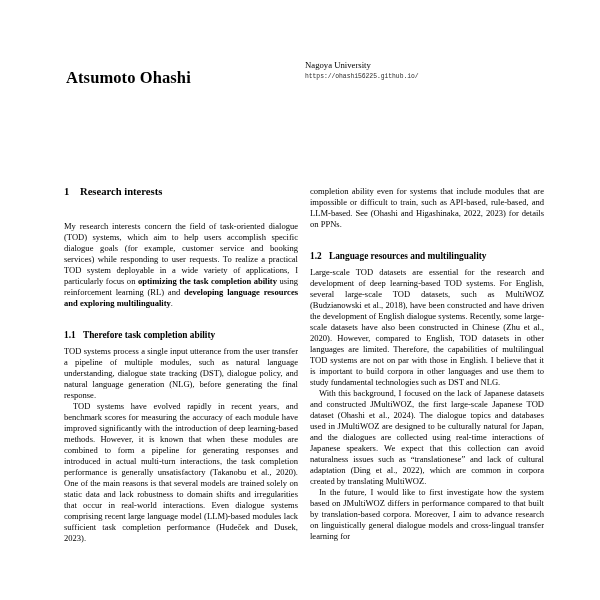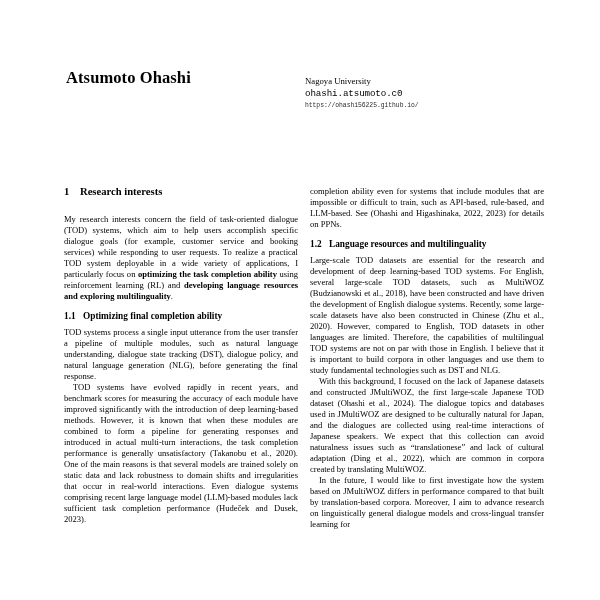--- a/index.html
+++ b/index.html
@@ -36,21 +36,21 @@
     left: 2px;
     top: 8px;
     font-size: 16.5px;
     font-weight: bold;
     letter-spacing: 0.1px;
     font-family: "Liberation Serif", "DejaVu Serif", serif;
   }
   .affil {
     position: absolute;
     left: 241px;
-    top: 16px;
+    top: 0px;
     width: 235px;
   }
   .affil-line {
     font-size: 8.7px;
     line-height: 11.9px;
     font-family: "Liberation Serif", "DejaVu Serif", serif;
   }
   .mono {
     font-family: "Liberation Mono", "DejaVu Sans Mono", monospace;
     font-size: 9.2px;
@@ -72,32 +72,32 @@
     width: 234px;
     height: 416px;
     overflow: hidden;
   }
   .col-left  { left: 64px; }
   .col-right { left: 310px; }
 
   h2.section {
     font-size: 10.6px;
     font-weight: bold;
-    margin: 0 0 16px 0;
+    margin: 0 0 23px 0;
     line-height: 12px;
     font-family: "Liberation Serif", "DejaVu Serif", serif;
   }
   h2.section .num {
     display: inline-block;
     min-width: 16px;
   }
   h3.subsection {
     font-size: 9.3px;
     font-weight: bold;
-    margin: 9px 0 5px 0;
+    margin: 21px 0 5px 0;
     line-height: 11px;
     font-family: "Liberation Serif", "DejaVu Serif", serif;
   }
   h3.subsection .num {
     display: inline-block;
     min-width: 19px;
   }
   p.para {
     font-size: 8.55px;
     line-height: 11px;
@@ -115,37 +115,36 @@
 </head>
 <body>
 
 <div class="page">
 
   <div class="header">
     <div class="author-name">Atsumoto Ohashi</div>
 
     <div class="affil">
       <div class="affil-line">Nagoya University</div>
-      <div class="mono">ohashi.atsumoto.c0</div>
       <div class="url">https://ohashi56225.github.io/</div>
     </div>
   </div>
 
   <div class="col col-left">
 
     <h2 class="section">
       <span class="num">1</span><span>Research interests</span>
     </h2>
 
     <p class="para noindent">
       <span>My research interests concern the field of task-oriented dialogue (TOD) systems, which aim to help users accomplish specific dialogue goals (for example, customer service and booking services) while responding to user requests. To realize a practical TOD system deployable in a wide variety of applications, I particularly focus on </span><b>optimizing the task completion ability</b><span> using reinforcement learning (RL) and </span><b>developing language resources and exploring multilinguality</b><span>.</span>
     </p>
 
     <h3 class="subsection">
-      <span class="num">1.1</span><span>Optimizing final completion ability</span>
+      <span class="num">1.1</span><span>Therefore task completion ability</span>
     </h3>
 
     <p class="para noindent">TOD systems process a single input utterance from the user transfer a pipeline of multiple modules, such as natural language understanding, dialogue state tracking (DST), dialogue policy, and natural language generation (NLG), before generating the final response.</p>
     <p class="para">TOD systems have evolved rapidly in recent years, and benchmark scores for measuring the accuracy of each module have improved significantly with the introduction of deep learning-based methods. However, it is known that when these modules are combined to form a pipeline for generating responses and introduced in actual multi-turn interactions, the task completion performance is generally unsatisfactory (Takanobu et al., 2020). One of the main reasons is that several models are trained solely on static data and lack robustness to domain shifts and irregularities that occur in real-world interactions. Even dialogue systems comprising recent large language model (LLM)-based modules lack sufficient task completion performance (Hudeček and Dusek, 2023).</p>
   </div>
 
   <div class="col col-right">
 
     <p class="para noindent">completion ability even for systems that include modules that are impossible or difficult to train, such as API-based, rule-based, and LLM-based. See (Ohashi and Higashinaka, 2022, 2023) for details on PPNs.</p>
 

